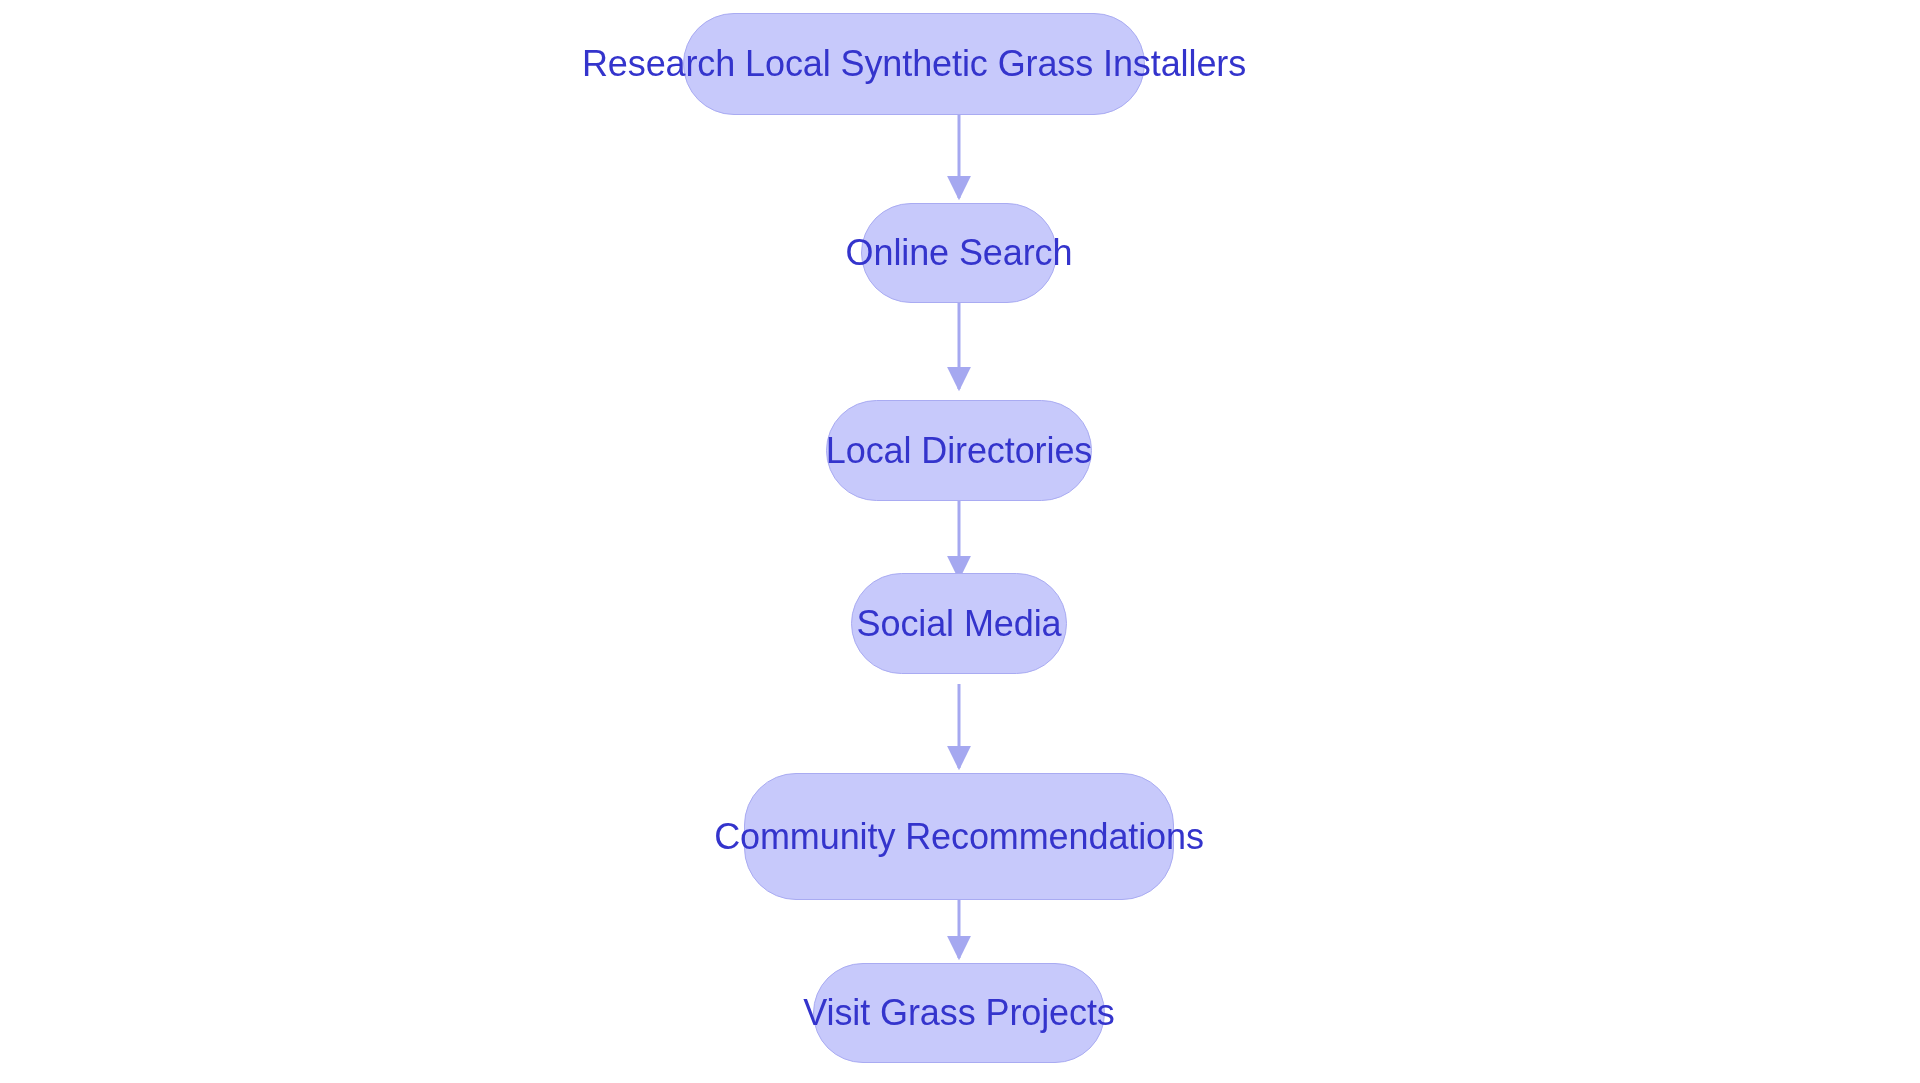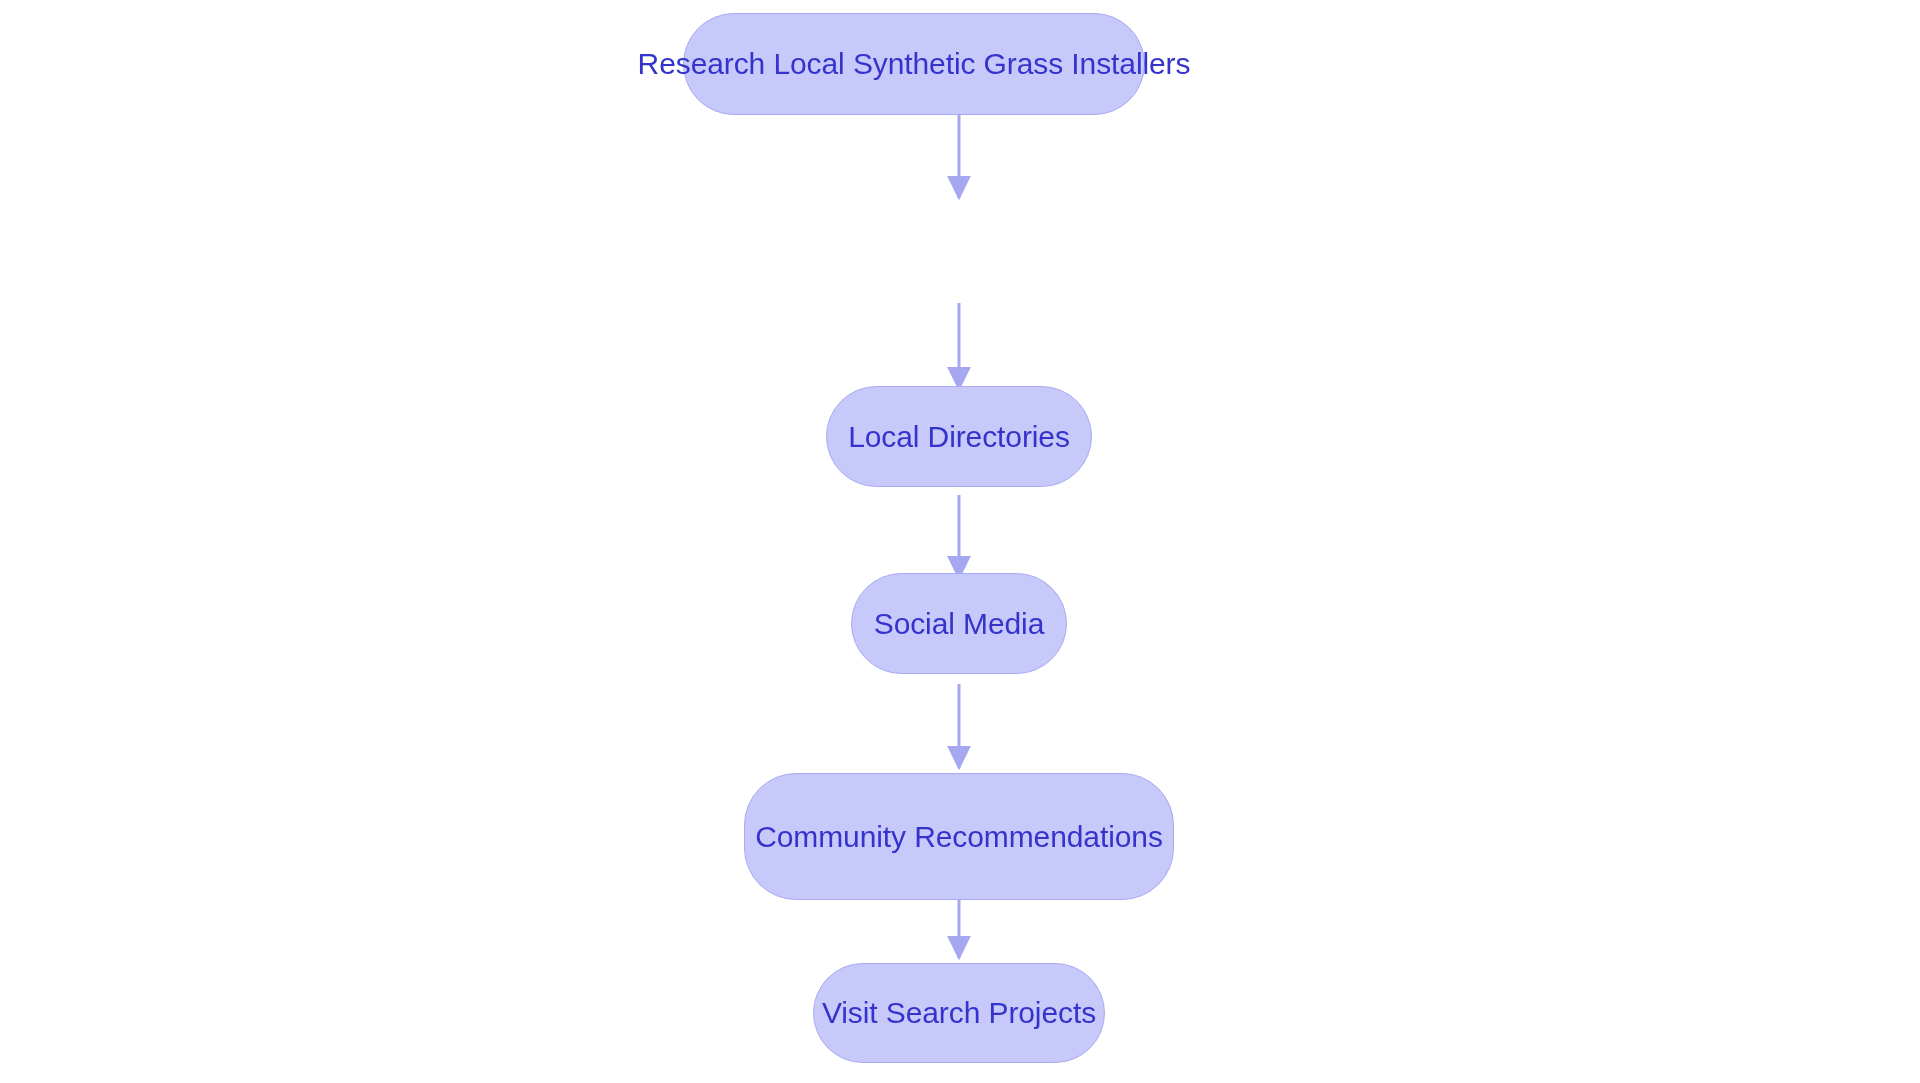--- a/index.html
+++ b/index.html
@@ -40,27 +40,27 @@
     font-size: 27.5px;
     font-weight: 400;
     letter-spacing: -0.1px;
     line-height: 1;
     white-space: nowrap;
     user-select: none;
   }
   .node-label {
     display: block;
     color: #3434cc;
-    font-size: 30px;
+    font-size: 36px;
     line-height: 1;
   }
   
   #node-0 { left: 683px;  top: 13px;  width: 462px; height: 102px; }
   #node-1 { left: 861px;  top: 203px; width: 196px; height: 100px; }
-  #node-2 { left: 826px;  top: 386px; width: 266px; height: 101px; }
+  #node-2 { left: 826px;  top: 400px; width: 266px; height: 101px; }
   #node-3 { left: 851px;  top: 573px; width: 216px; height: 101px; }
   #node-4 { left: 744px;  top: 773px; width: 430px; height: 127px; }
   #node-5 { left: 813px;  top: 963px; width: 292px; height: 100px; }
 </style>
 </head>
 <body>
 
 <div class="canvas">
 
   <svg class="flow-svg" viewBox="0 0 1920 1083" xmlns="http://www.w3.org/2000/svg">
@@ -76,30 +76,33 @@
       <line x1="959" y1="495" x2="959" y2="578" marker-end="url(#arrow)"></line>
       <line x1="959" y1="684" x2="959" y2="768" marker-end="url(#arrow)"></line>
       <line x1="959" y1="875" x2="959" y2="958" marker-end="url(#arrow)"></line>
     </g>
   </svg>
 
   <div class="node" id="node-0">
     <span class="node-label">Research Local Synthetic Grass Installers</span>
   </div>
 
+  <div class="node" id="node-1">
+    <span class="node-label">Online Search</span>
+  </div>
 
   <div class="node" id="node-2">
     <span class="node-label">Local Directories</span>
   </div>
 
   <div class="node" id="node-3">
     <span class="node-label">Social Media</span>
   </div>
 
   <div class="node" id="node-4">
     <span class="node-label">Community Recommendations</span>
   </div>
 
   <div class="node" id="node-5">
-    <span class="node-label">Visit Search Projects</span>
+    <span class="node-label">Visit Grass Projects</span>
   </div>
 
 </div>
 
 </body></html>

